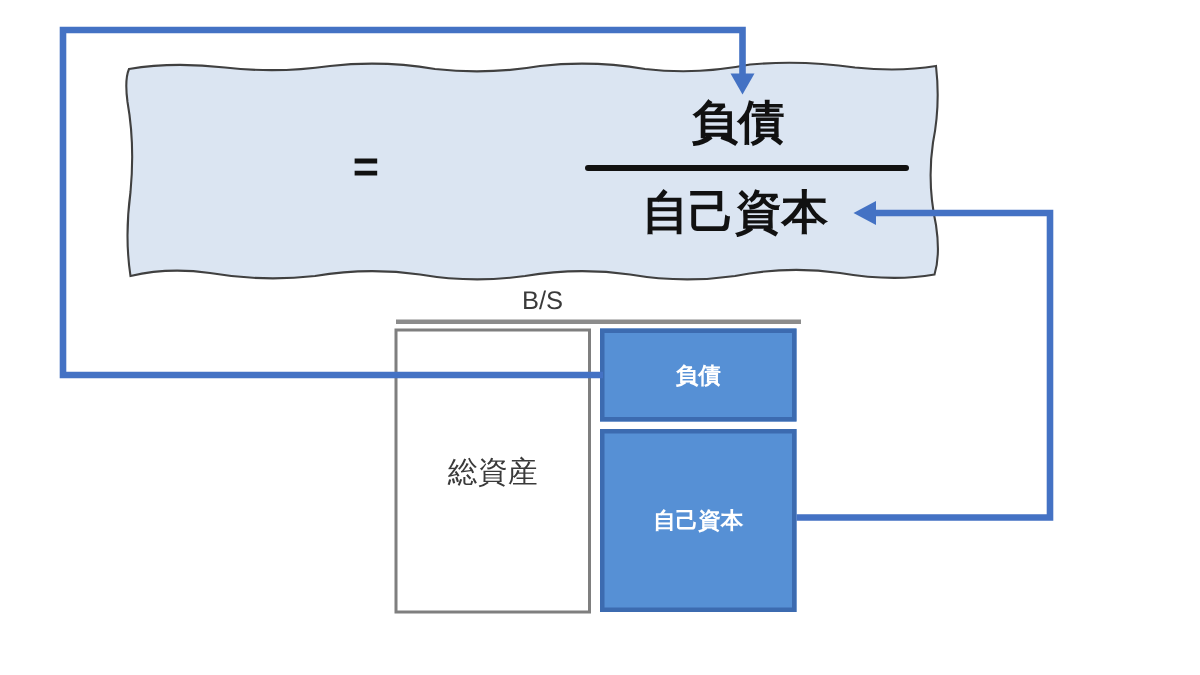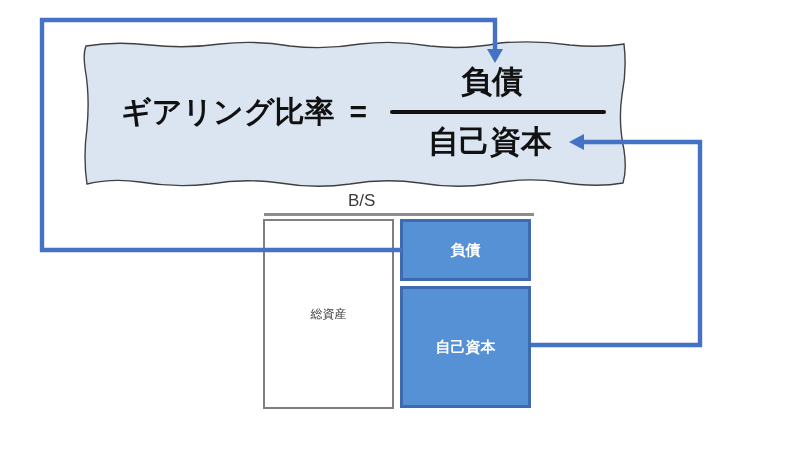--- a/index.html
+++ b/index.html
@@ -75,21 +75,21 @@
     display: flex;
     align-items: center;
     justify-content: center;
     box-sizing: border-box;
   }
   .bs-assets {
     left: 263px; top: 219px;
     width: 131px; height: 190px;
     background: #ffffff;
     border: 2px solid #7f7f7f;
-    font-size: 12px;
+    font-size: 20px;
     color: #3a3a3a;
   }
   .bs-blue {
     background: #5690d5;
     border: 3px solid #3c6bb0;
     color: #ffffff;
     font-size: 15px;
     font-weight: bold;
   }
   .bs-liab {
@@ -112,21 +112,20 @@
          Q 395 40 430 46 Q 465 50 500 43 Q 535 40 570 45 Q 600 48 624 44
          Q 627 70 622 95 Q 618 122 624 150 Q 627 170 623 183
          Q 595 188 560 182 Q 525 177 490 184 Q 455 189 420 183 Q 385 178 350 184
          Q 315 189 280 183 Q 245 178 210 184 Q 175 188 140 182 Q 112 178 87 184
          Q 83 158 87 128 Q 90 96 85 68 Q 83 53 86 46 Z" fill="#DBE5F2" stroke="#404040" stroke-width="1.4"></path>
   </svg>
 
   <div id="content-layer" class="layer">
 
     <div class="formula-lhs-wrap">
-      <span>ギアリング比率</span>
       <span>=</span>
     </div>
 
     <div class="frac-text frac-num">負債</div>
     <div class="frac-bar"></div>
     <div class="frac-text frac-den">自己資本</div>
 
     <div class="bs-title">B/S</div>
     <div class="bs-topline"></div>
 

